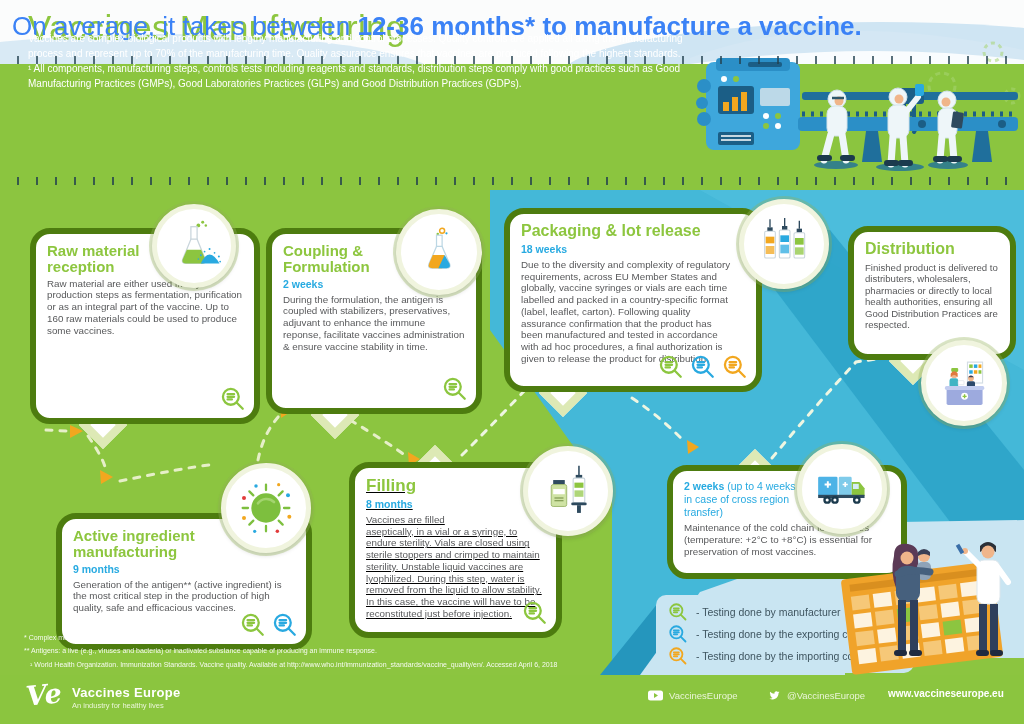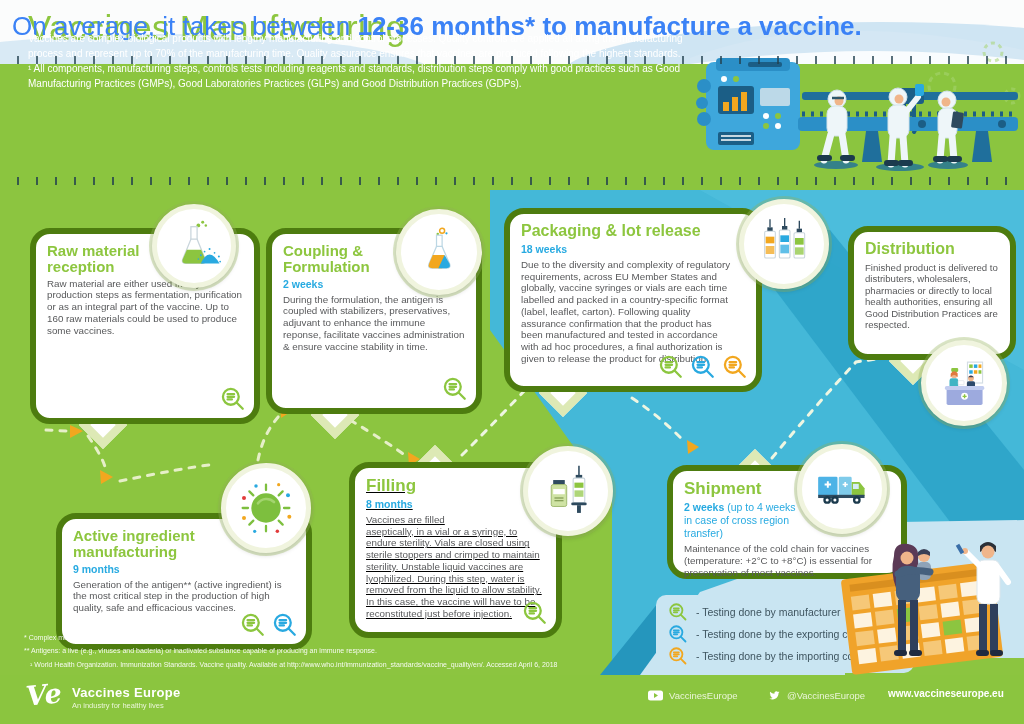--- a/index.html
+++ b/index.html
@@ -445,21 +445,20 @@
       <rect x="53" y="25" width="18" height="38" rx="2" fill="#ffffff" stroke="#c9d5dc" stroke-width="1.8"></rect>
       <rect x="55" y="32" width="14" height="8" fill="#8cc540"></rect>
       <rect x="55" y="44" width="14" height="10" fill="#8cc540" opacity=".7"></rect>
       <rect x="50" y="63" width="24" height="4" rx="2" fill="#2e4a5e"></rect>
       <rect x="59" y="67" width="6" height="12" fill="#2e4a5e"></rect>
     </svg>
   </div>
 
   <div class="card" id="card-shipment">
     <div class="spacer" style="width:89px;height:42px;"></div>
-    <div class="card-title" style="font-size:17px;">Shipment</div>
     <div class="card-duration">
       <span class="dur-bold">2 weeks</span>
       <span>(up to 4 weeks in case of cross region transfer)</span>
     </div>
     <div class="card-body">Maintenance of the cold chain for vaccines (temperature: +2°C to +8°C) is essential for preservation of most vaccines.</div>
   </div>
   <div class="icon-circle" id="circle-truck">
     <svg width="58" height="58" viewBox="0 0 90 90">
       <rect x="8" y="26" width="30" height="30" rx="2" fill="#4db3e6"></rect>
       <path d="M23 33 v10 M18 38 h10" stroke="#ffffff" stroke-width="3"></path>

